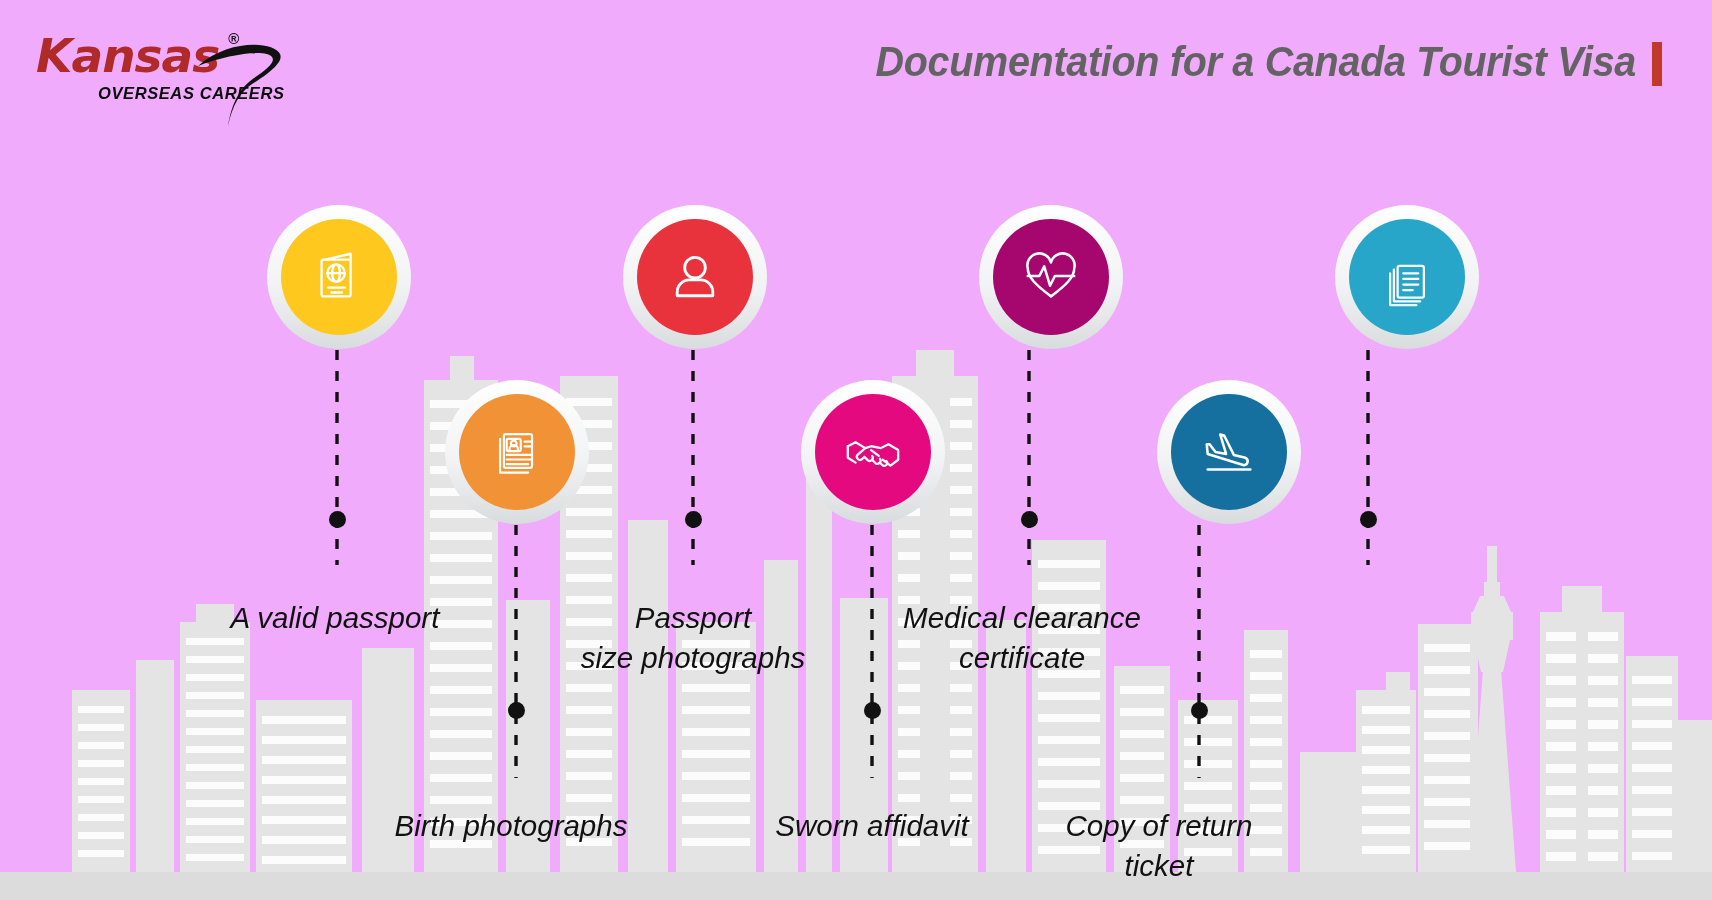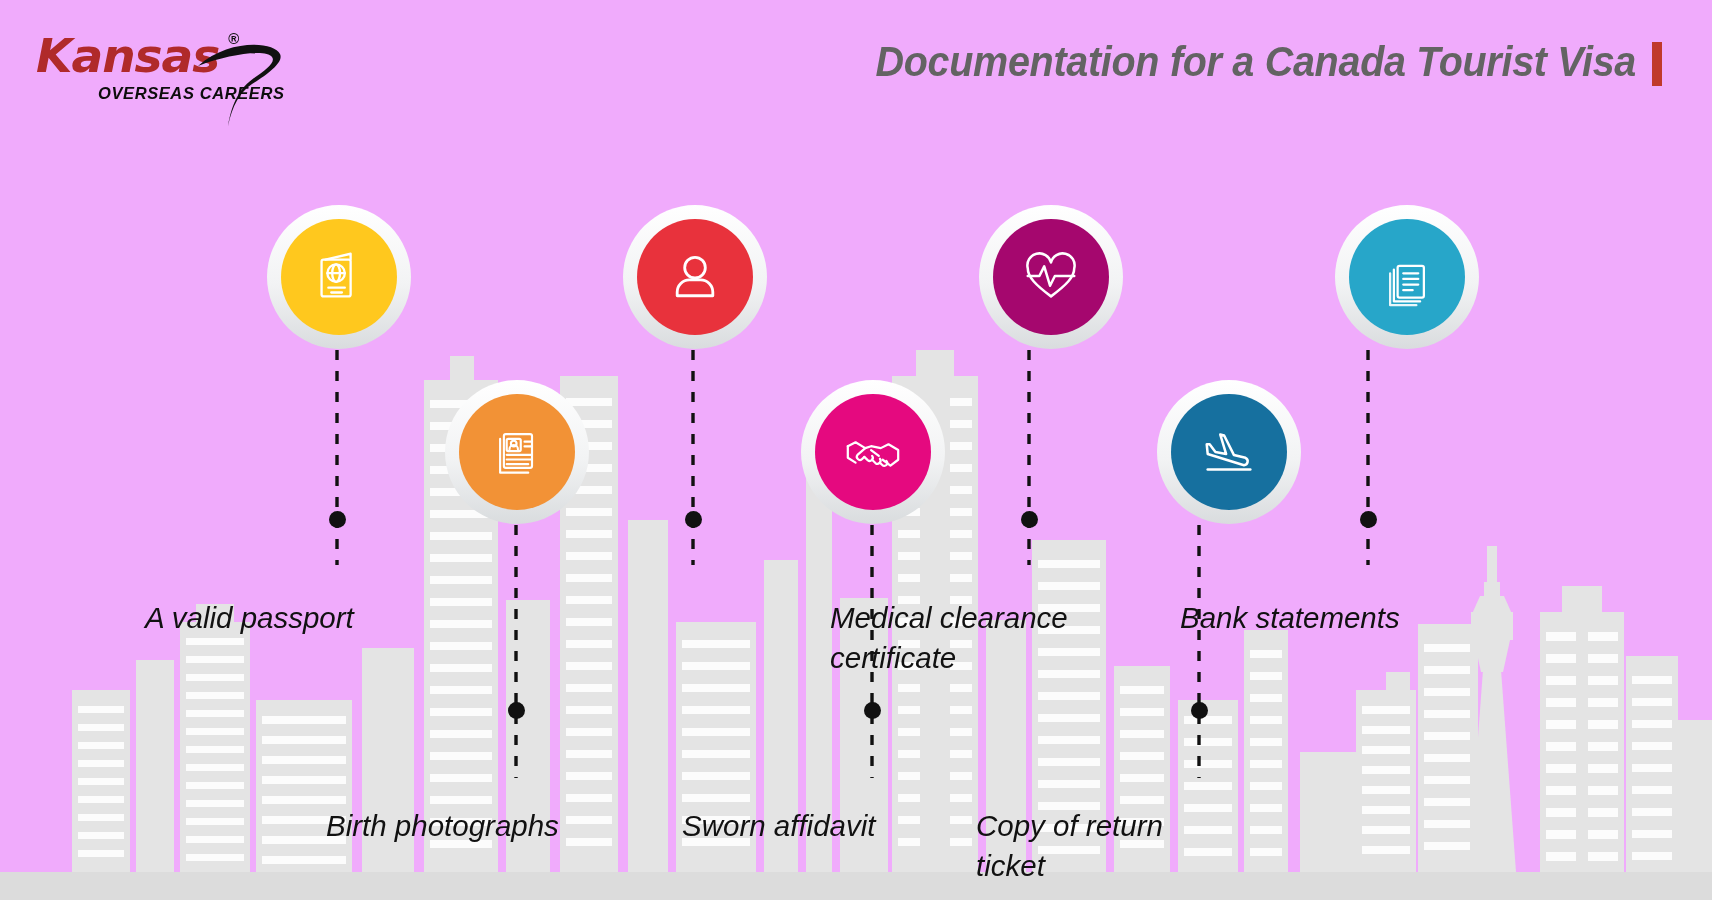--- a/index.html
+++ b/index.html
@@ -119,21 +119,21 @@
   }
 
   
   .label {
     position: absolute;
     font-family: "Liberation Sans", sans-serif;
     font-size: 29.5px;
     font-weight: 400;
     color: #111111;
     line-height: 1.35;
-    text-align: left;
+    text-align: center;
     white-space: pre-line;
   }
 </style>
 </head>
 <body>
 
 <div id="stage">
 
   <svg id="skyline-layer" viewBox="0 0 1712 900" preserveAspectRatio="none">
     <g fill="#e4e4e4">
@@ -569,24 +569,25 @@
   <div class="conn-dot" style="left:685px; top:511px;"></div>
   <div class="conn-dot" style="left:864px; top:702px;"></div>
   <div class="conn-dot" style="left:1021px; top:511px;"></div>
   <div class="conn-dot" style="left:1191px; top:702px;"></div>
   <div class="conn-dot" style="left:1360px; top:511px;"></div>
 
   <div class="label" style="left:145px; top:598px; width:380px;">A valid passport</div>
 
   <div class="label" style="left:326px; top:806px; width:370px;">Birth photographs</div>
 
+  <div class="label" style="left:503px; top:598px; width:380px;">Passport
+size photographs</div>
 
   <div class="label" style="left:682px; top:806px; width:380px;">Sworn affidavit</div>
 
   <div class="label" style="left:830px; top:598px; width:384px;">Medical clearance
 certificate</div>
 
   <div class="label" style="left:976px; top:806px; width:366px;">Copy of return
 ticket</div>
 
-  <div class="label" style="left:1180px; top:598px; width:360px;">Bank statements</div>
 
 </div>
 
 </body></html>

